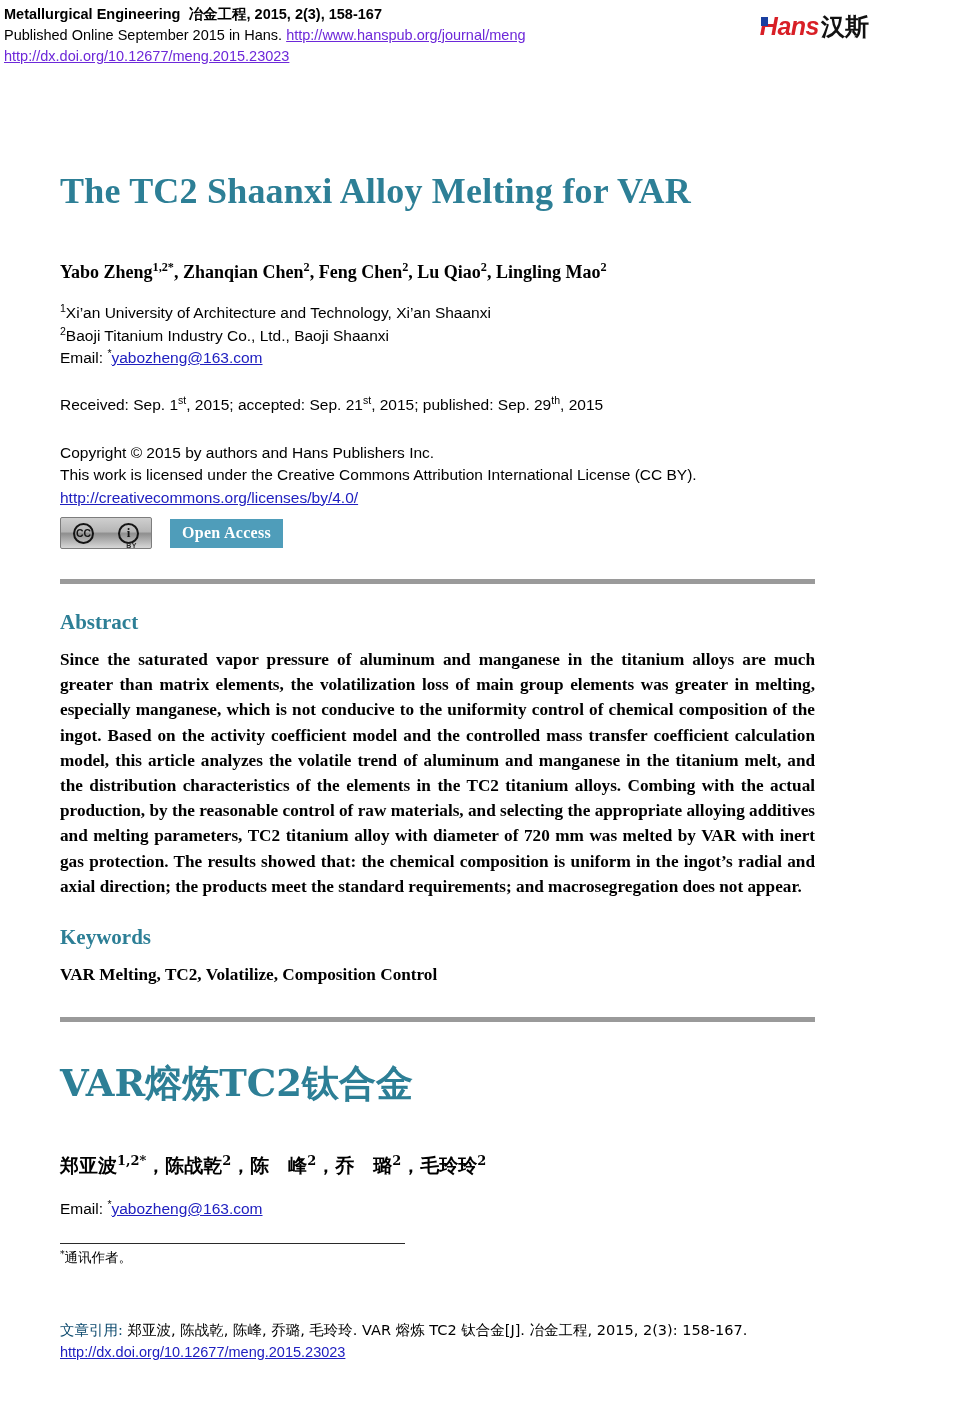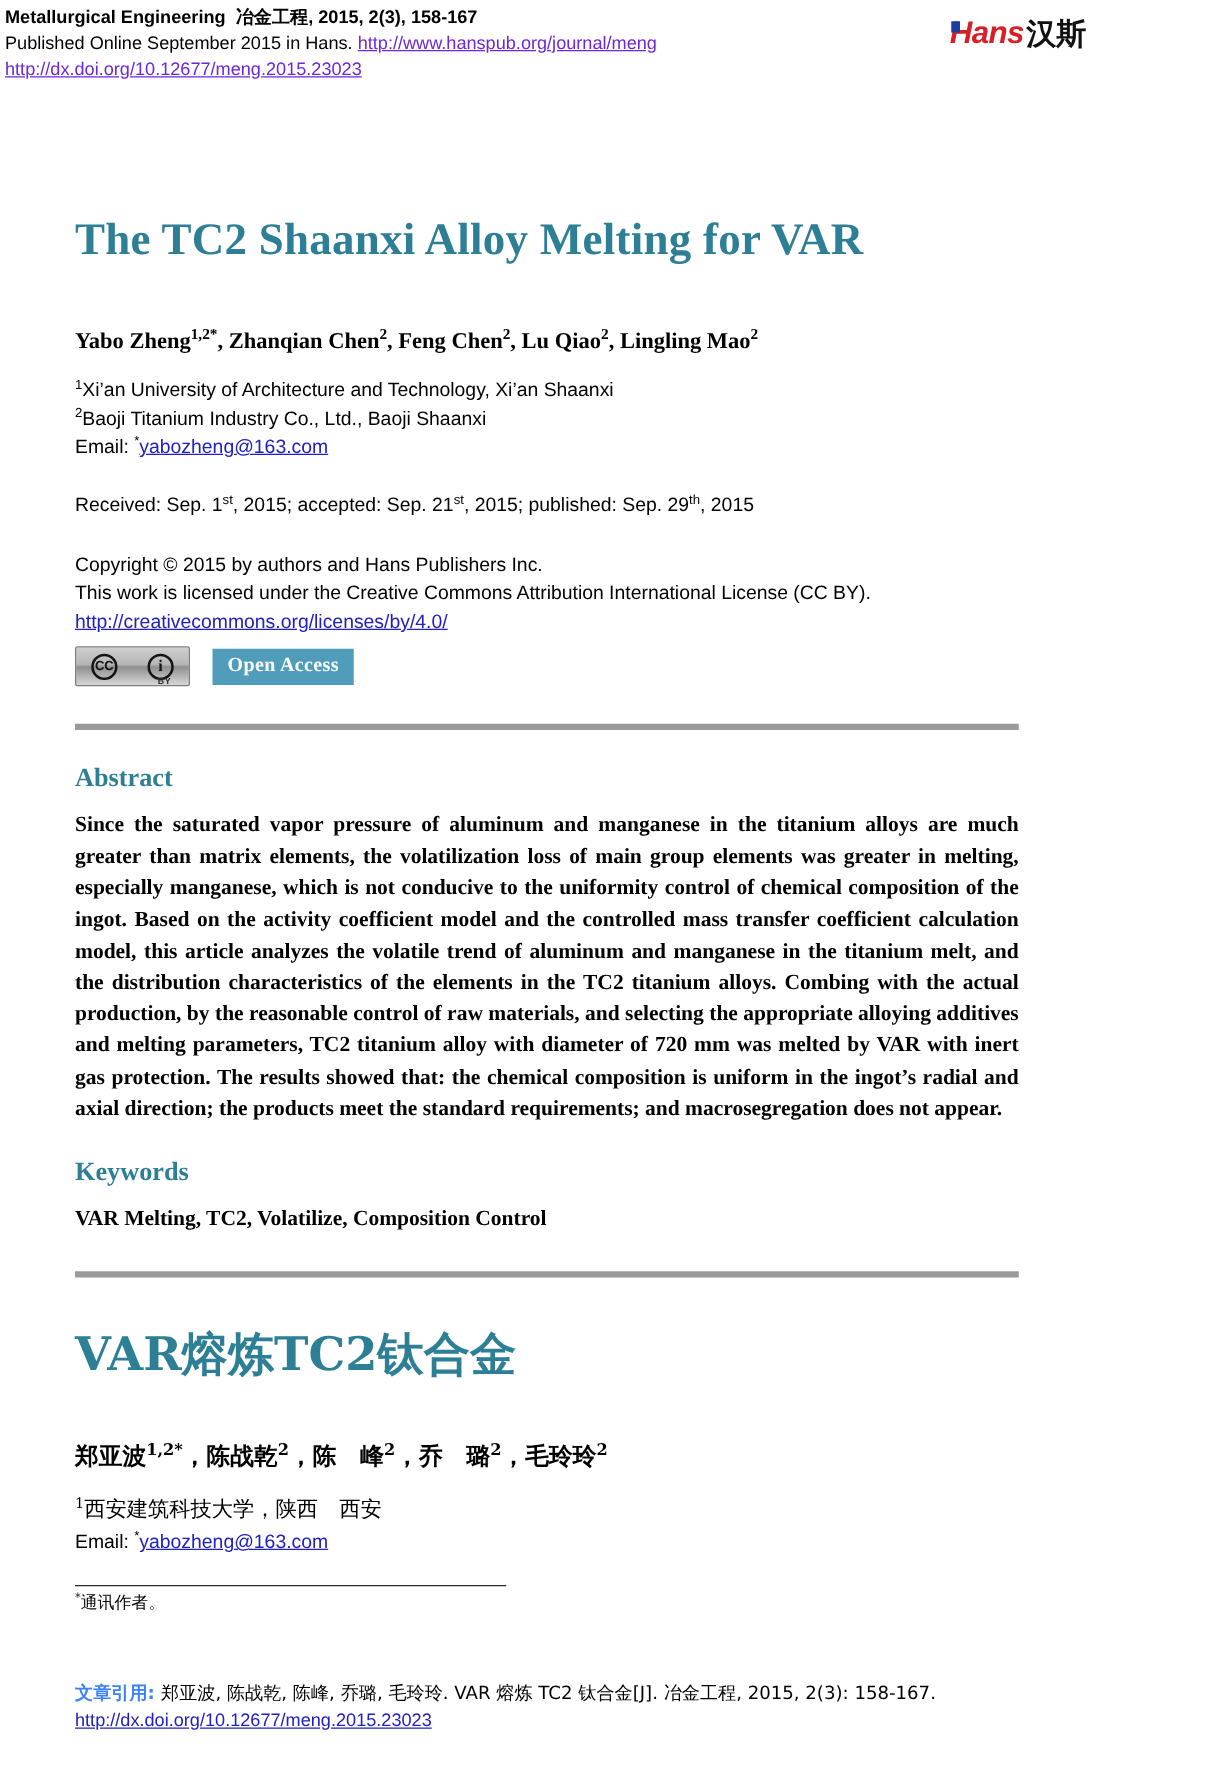--- a/index.html
+++ b/index.html
@@ -249,23 +249,23 @@
     margin-top: 3px;
   }
 
   
   .citation {
     margin-top: 52px;
     font-size: 14.5px;
     line-height: 22px;
   }
   .cite-label {
-    color: #3b82f6;
+    color: #0c4a6e;
     font-family: "DejaVu Sans", sans-serif;
-    font-weight: bold;
+    font-weight: normal;
   }
   .cite-body {
     font-family: "DejaVu Sans", "Liberation Sans", sans-serif;
   }
   .cite-doi {
     display: block;
     color: #2020c0;
     text-decoration: underline;
   }
 </style>
@@ -332,21 +332,20 @@
 
     <div class="rule"></div>
 
     <div class="cn-title">VAR熔炼TC2钛合金</div>
 
     <div class="cn-authors">
       <span><span>郑亚波</span><sup>1,2*</sup></span>，<span><span>陈战乾</span><sup>2</sup></span>，<span><span>陈　峰</span><sup>2</sup></span>，<span><span>乔　璐</span><sup>2</sup></span>，<span><span>毛玲玲</span><sup>2</sup></span>
     </div>
 
     <div class="cn-affil">
-      <div><sup>1</sup><span>西安建筑科技大学，陕西　西安</span></div>
       <div class="email-line"><span>Email: </span><sup>*</sup><a class="link" href="#">yabozheng@163.com</a></div>
     </div>
 
     <div class="footnote-wrap">
       <div class="footnote-rule"></div>
       <div class="footnote-text"><sup>*</sup><span>通讯作者。</span></div>
     </div>
 
     <div class="citation">
       <span class="cite-label">文章引用: </span><span class="cite-body">郑亚波, 陈战乾, 陈峰, 乔璐, 毛玲玲. VAR 熔炼 TC2 钛合金[J]. 冶金工程, 2015, 2(3): 158-167.</span>

